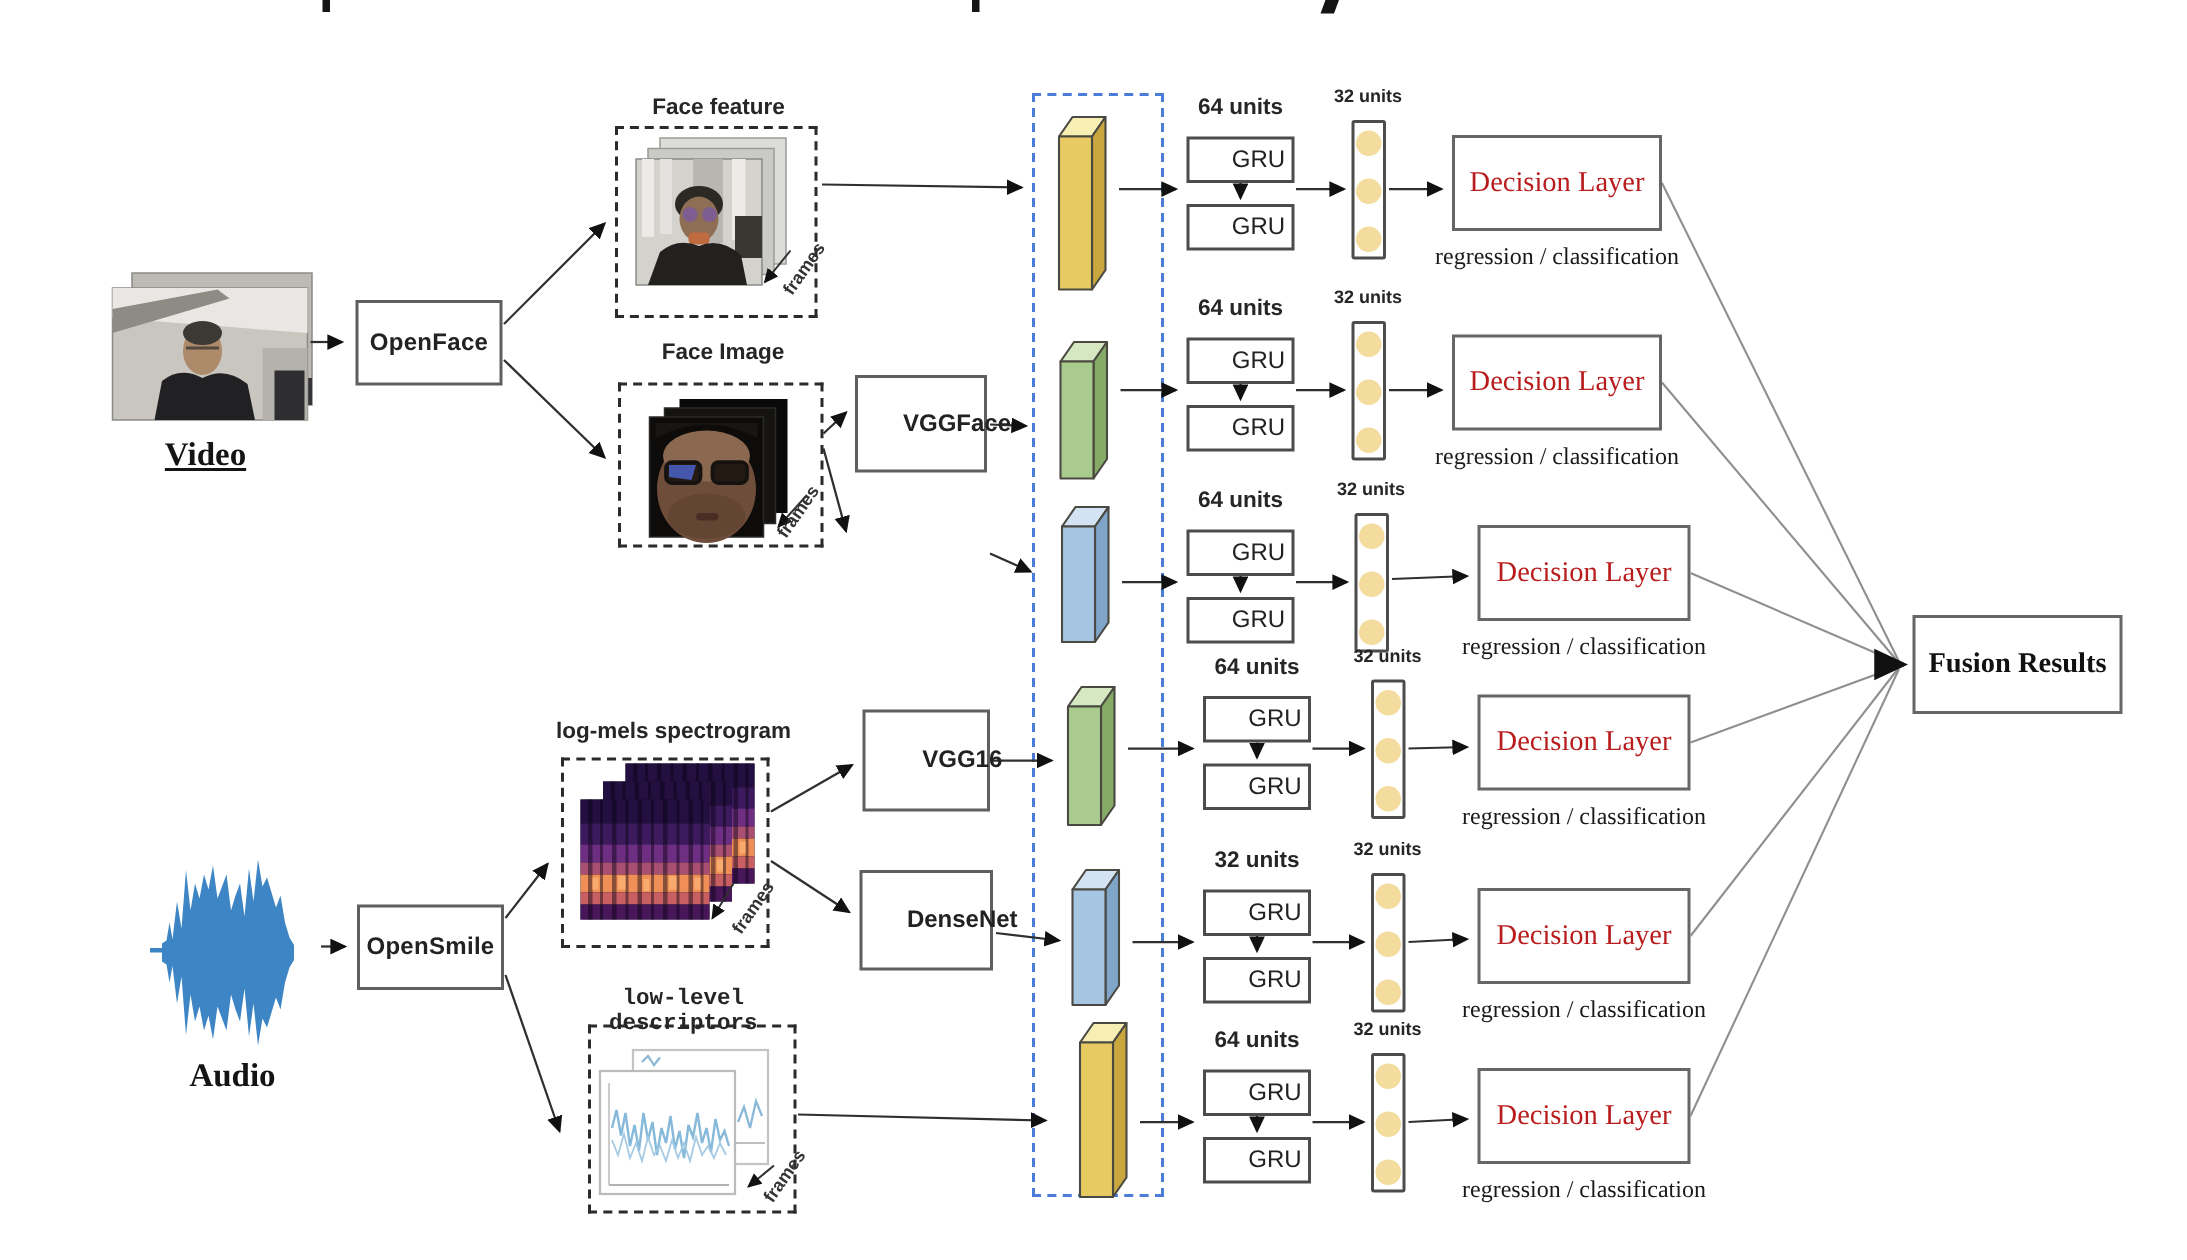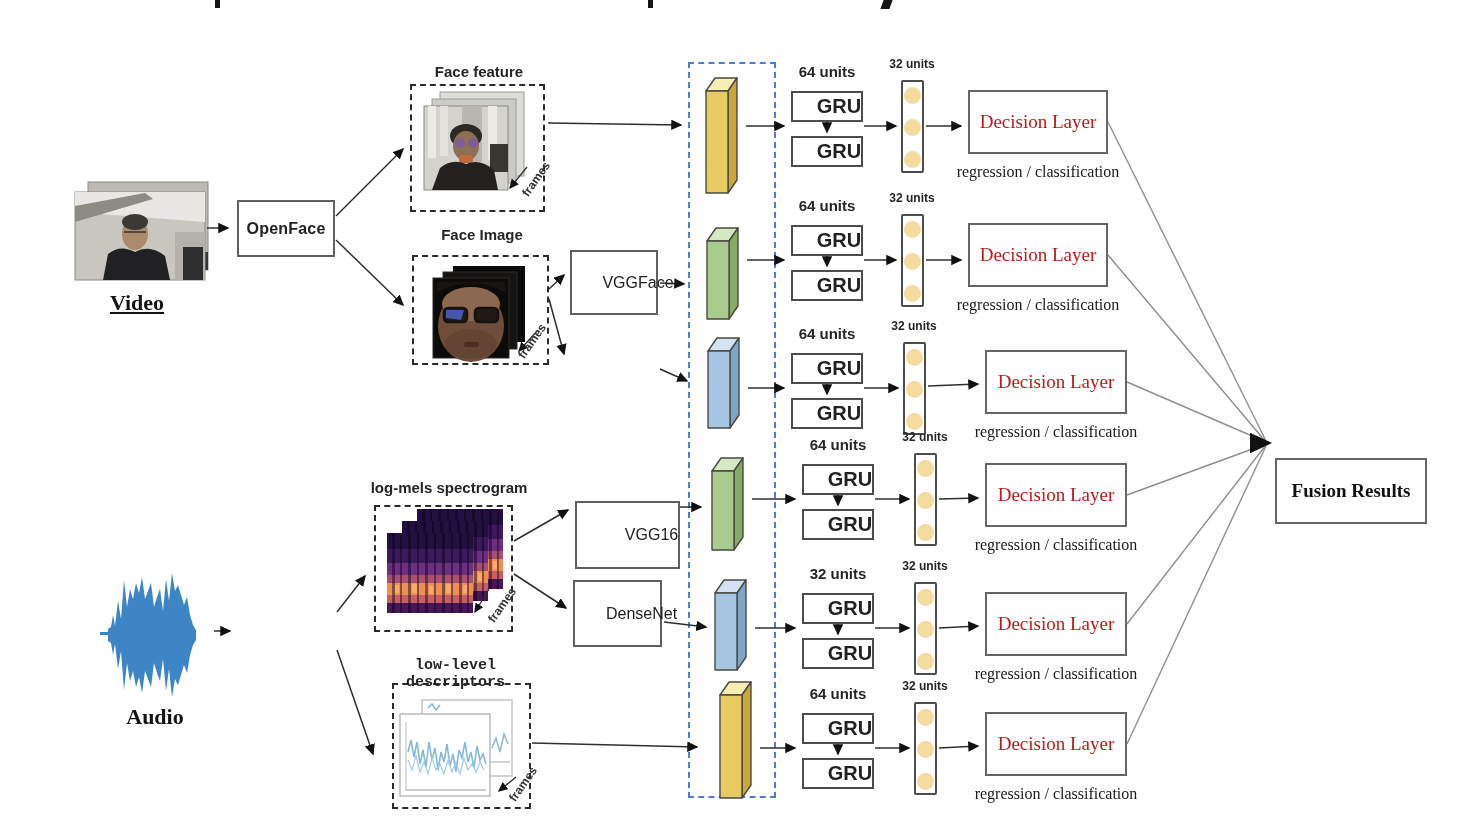--- a/index.html
+++ b/index.html
@@ -6,22 +6,22 @@
   .canvas{position:relative;width:1458px;height:840px;background:#ffffff;overflow:hidden;
           font-family:"Liberation Sans",sans-serif;color:#1c1c1c;}
   svg{display:block;}
   .arrow-layer{position:absolute;left:0;top:0;pointer-events:none;z-index:3;}
   .shape-layer{position:absolute;left:0;top:0;pointer-events:none;z-index:2;}
 
   
   .box{position:absolute;background:#fff;border:2px solid #5f5f5f;display:flex;
        align-items:center;justify-content:center;box-sizing:border-box;z-index:4;}
   .tool-box{font-size:16px;font-weight:600;letter-spacing:.2px;color:#222;}
-  .model-box{font-size:16px;font-weight:400;color:#222;padding-left:48px;}
-  .gru-box{font-size:20px;font-weight:700;color:#222;border:2px solid #4c4c4c;padding-left:24px;}
+  .model-box{font-size:16px;font-weight:700;color:#222;padding-left:48px;}
+  .gru-box{font-size:16px;font-weight:400;color:#222;border:2px solid #4c4c4c;padding-left:24px;}
   .decision-box{font-family:"Liberation Serif",serif;font-size:19px;color:#b91c1c;border:2px solid #666;}
   .fusion-box{font-family:"Liberation Serif",serif;font-size:19px;font-weight:700;color:#111;border:2px solid #666;}
 
   
   .dashed{position:absolute;border:2px dashed #2b2b2b;box-sizing:border-box;z-index:1;}
   .blue-dashed{position:absolute;border:2px dashed #4a7cd8;box-sizing:border-box;z-index:1;}
 
   
   .lbl{position:absolute;text-align:center;z-index:4;}
   .group-lbl{font-size:15px;font-weight:700;color:#262626;}
@@ -272,35 +272,38 @@
   <div class="dashed" style="left:374px;top:505px;width:139px;height:127px;"></div>
   <div class="dashed" style="left:392px;top:683px;width:139px;height:126px;"></div>
   <div class="blue-dashed" style="left:688px;top:62px;width:88px;height:736px;"></div>
 
   <div class="lbl serif-lbl" style="left:87px;top:290px;width:100px;text-decoration:underline;">Video</div>
   <div class="lbl serif-lbl" style="left:105px;top:704px;width:100px;">Audio</div>
 
   <div class="box tool-box" style="left:237px;top:200px;width:98px;height:57px;align-items:center;">
     <span>OpenFace</span>
   </div>
+  <div class="box tool-box" style="left:238px;top:603px;width:98px;height:57px;">
+    <span>OpenSmile</span>
+  </div>
 
   <div class="lbl group-lbl" style="left:404px;top:63px;width:150px;">Face feature</div>
   <div class="lbl group-lbl" style="left:407px;top:226px;width:150px;">Face Image</div>
   <div class="lbl group-lbl" style="left:368px;top:479px;width:162px;">log-mels spectrogram</div>
   <div class="lbl group-lbl" style="left:378px;top:657px;width:155px;font-family:Liberation Mono, monospace;">low-level descriptors</div>
 
   <div class="lbl frames-lbl" style="left:512px;top:172px;width:48px;">frames</div>
   <div class="lbl frames-lbl" style="left:508px;top:334px;width:48px;">frames</div>
   <div class="lbl frames-lbl" style="left:478px;top:598px;width:48px;">frames</div>
   <div class="lbl frames-lbl" style="left:499px;top:777px;width:48px;">frames</div>
 
   <div class="box model-box" style="left:570px;top:250px;width:88px;height:65px;">
     <span>VGGFace</span>
   </div>
-  <div class="box model-box" style="left:575px;top:501px;width:105px;height:68px;">
+  <div class="box model-box" style="left:575px;top:473px;width:85px;height:68px;">
     <span>VGG16</span>
   </div>
   <div class="box model-box" style="left:573px;top:580px;width:89px;height:67px;">
     <span>DenseNet</span>
   </div>
 
   <div class="lbl units-lbl" style="left:781px;top:63px;width:92px;">64 units</div>
   <div class="box gru-box" style="left:791px;top:91px;width:72px;height:31px;">
       <span>GRU</span>
     </div>
@@ -401,17 +404,17 @@
   <div class="unit-col" style="left:914px;top:702px;">
       <div class="dot dot1"></div>
       <div class="dot dot2"></div>
       <div class="dot dot3"></div>
     </div>
   <div class="box decision-box" style="left:985px;top:712px;width:142px;height:64px;">
       <span>Decision Layer</span>
     </div>
   <div class="lbl reg-lbl" style="left:946px;top:785px;width:220px;">regression / classification</div>
 
-  <div class="box fusion-box" style="left:1275px;top:410px;width:152px;height:66px;margin-top:48px;">
+  <div class="box fusion-box" style="left:1275px;top:410px;width:140px;height:66px;">
     <span>Fusion Results</span>
   </div>
 
 </div>
 
 </body></html>

